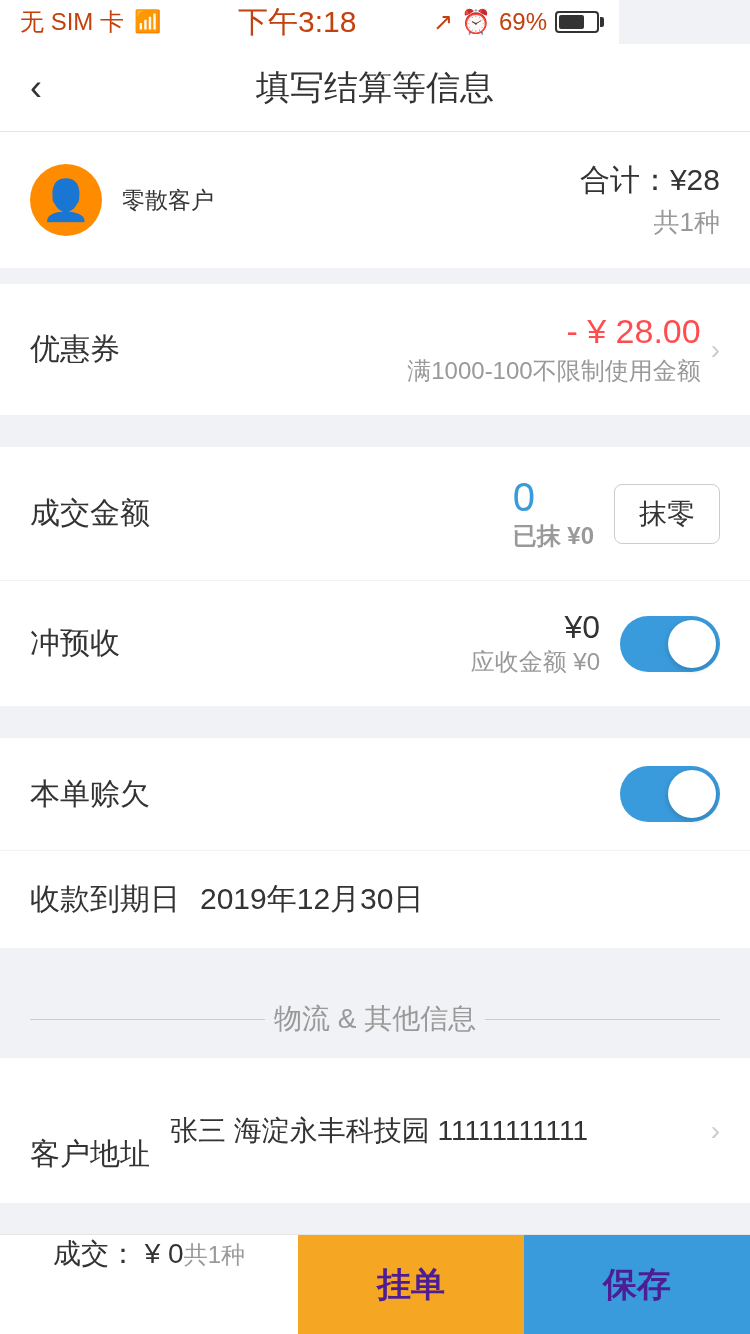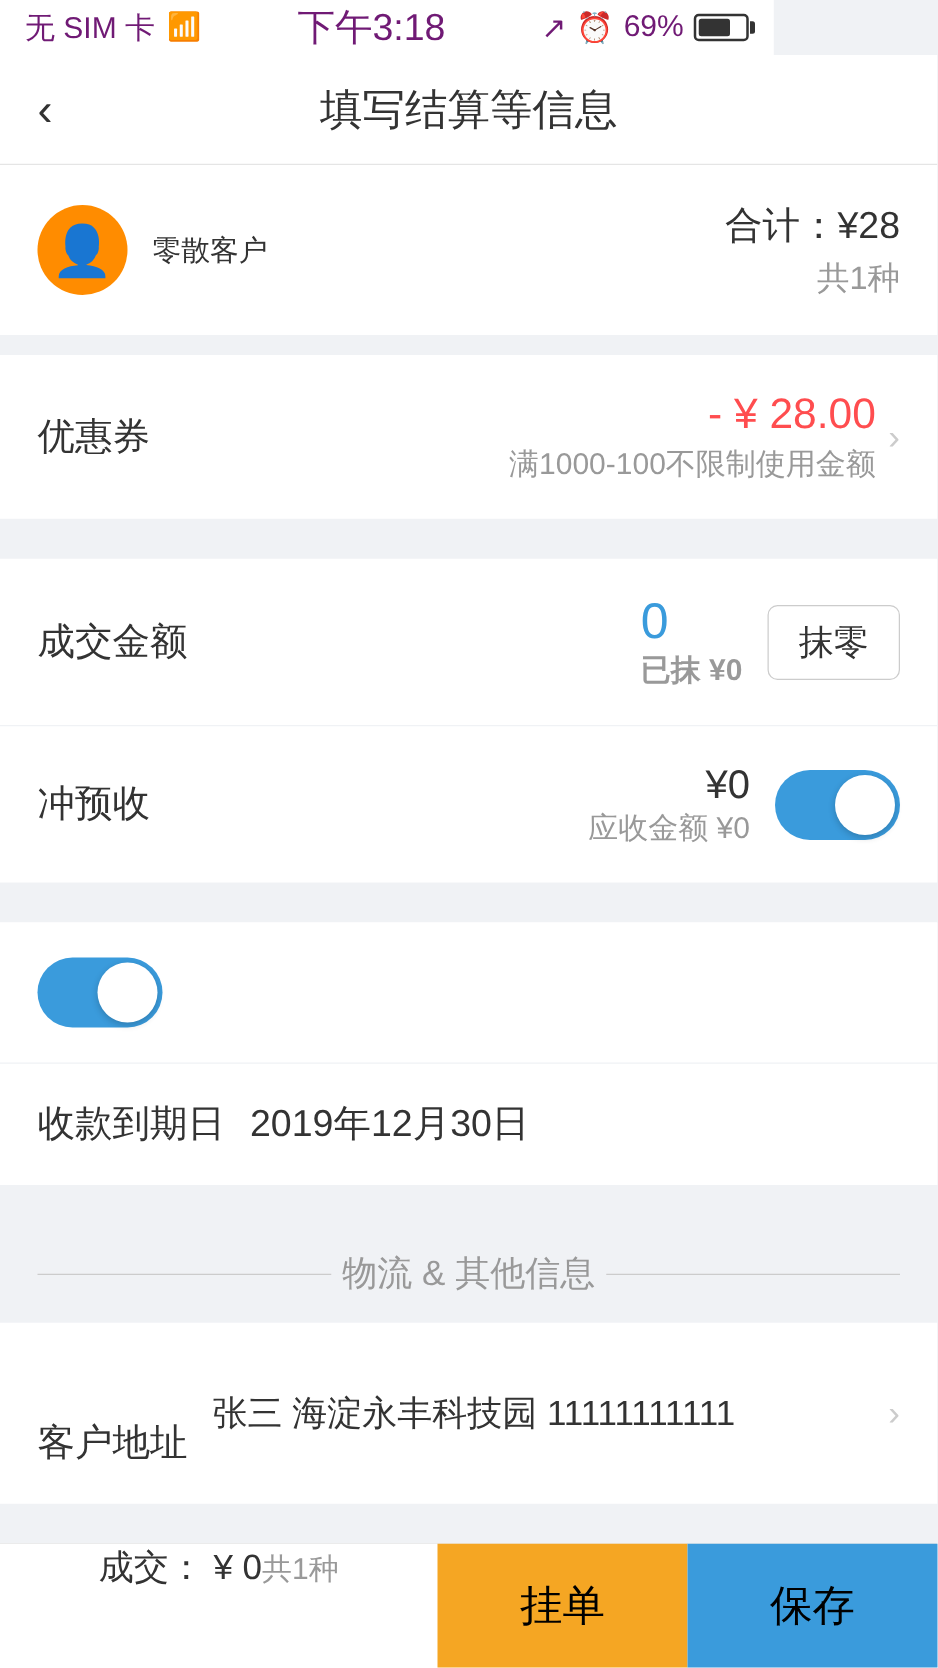--- a/index.html
+++ b/index.html
@@ -16,21 +16,21 @@
     
     .status-bar {
       width: 619px;
       height: 44px;
       background: #fff;
       display: flex;
       align-items: center;
       justify-content: space-between;
       padding: 0 20px;
       font-size: 24px;
-      color: #701a75;
+      color: #c2410c;
     }
     .status-bar-left { display: flex; align-items: center; gap: 10px; }
     .status-bar-center { font-size: 30px; font-weight: 500; }
     .status-bar-right { display: flex; align-items: center; gap: 8px; font-size: 24px; }
     .battery-icon {
       width: 44px; height: 22px;
       border: 2px solid #333;
       border-radius: 4px;
       position: relative;
       display: inline-flex;
@@ -348,27 +348,27 @@
     .bottom-transaction {
       font-size: 28px;
       color: #333;
     }
     .bottom-count {
       font-size: 24px;
       color: #999;
       margin-top: 4px;
     }
     .bottom-btn {
-      width: 200px;
+      width: 226px;
       display: flex;
       align-items: center;
       justify-content: center;
       font-size: 34px;
-      color: #000000;
-      font-weight: 400;
+      color: #4c1d95;
+      font-weight: 700;
       cursor: pointer;
     }
     .btn-pending {
       background: #f5a623;
     }
     .btn-save {
       background: #3a9bdc;
     }
 
     
@@ -453,20 +453,21 @@
           <div class="toggle-knob"></div>
         </div>
       </div>
     </div>
   </div>
 
   <div class="separator"></div>
 
   <div class="form-section">
     <div class="debt-row">
+      <span class="debt-label">本单赊欠</span>
       <div class="toggle-switch">
         <div class="toggle-knob"></div>
       </div>
     </div>
     <div class="due-row">
       <span class="due-label">收款到期日</span>
       <span class="due-date">2019年12月30日</span>
     </div>
   </div>
 

